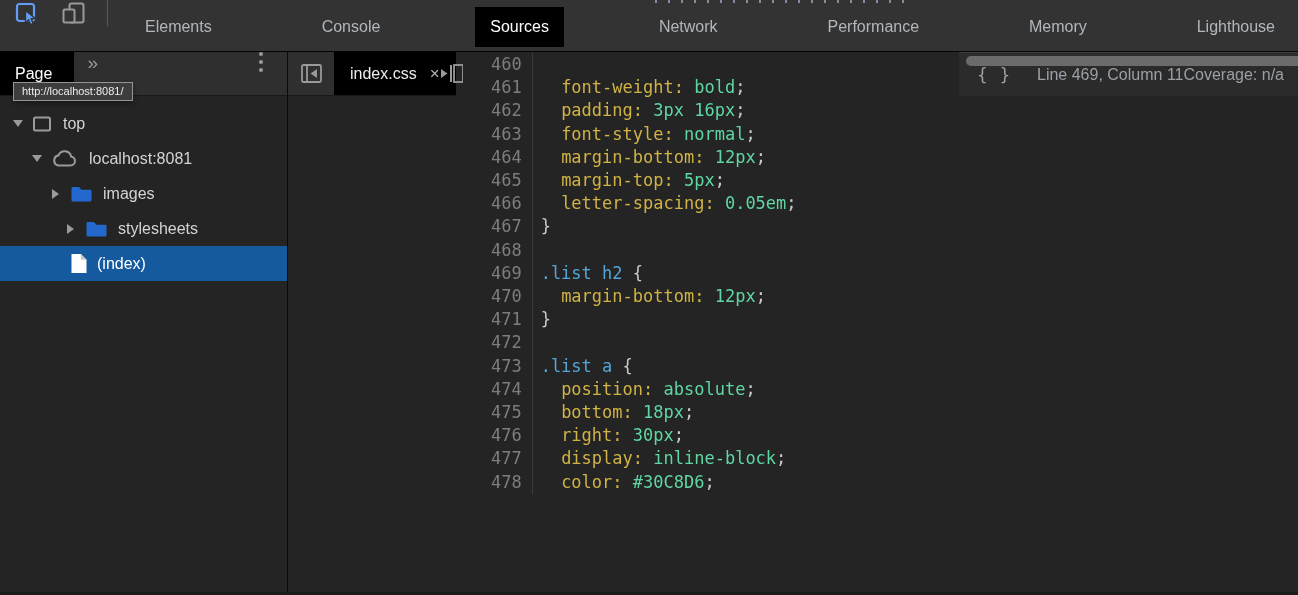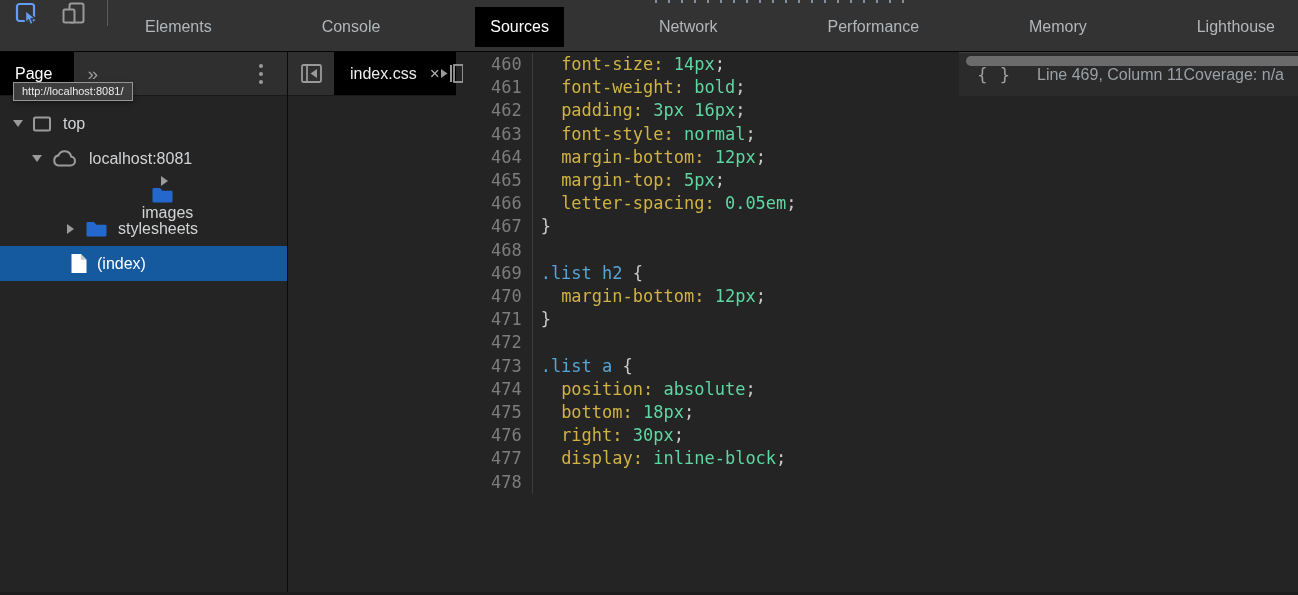--- a/index.html
+++ b/index.html
@@ -21,21 +21,21 @@
     color:#b2b7bb;font-size:16px;white-space:nowrap;}
   .main-tab.active{background:#000;color:#fff;}
 
   
   .dt-body{display:flex;height:543px;}
 
   
   .sidebar{width:288px;box-sizing:border-box;border-right:1px solid #0a0a0a;background:#242424;
     position:relative;flex-shrink:0;}
   .sidebar-header{height:43px;background:#2f2f2f;border-bottom:1px solid #191919;
-    display:flex;align-items:center;}
+    display:flex;}
   .page-tab{height:100%;display:flex;align-items:center;background:#000;color:#fff;
     padding:0 22px 0 15px;font-size:16px;}
   .more-tabs{color:#9a9a9a;font-size:19px;margin-left:13px;letter-spacing:-2px;}
   .kebab{margin-left:auto;margin-right:24px;display:flex;flex-direction:column;gap:4px;}
   .kebab i{width:4px;height:4px;border-radius:50%;background:#9a9a9a;}
   .tooltip{position:absolute;left:13px;top:30px;z-index:6;background:#3d3d3d;border:1px solid #969696;
     color:#ececec;font-size:11px;padding:2px 8px 3px;white-space:nowrap;box-shadow:0 2px 5px rgba(0,0,0,.4);}
 
   .tree{padding-top:10px;}
   .tree-row{height:35px;display:flex;align-items:center;font-size:16px;color:#d2d4d6;box-sizing:border-box;}
@@ -145,21 +145,21 @@
             <span class="disc">
               <i class="expanded"></i>
             </span>
             <span class="node-icon">
               <svg width="28" height="19" viewBox="0 0 26 17">
                 <path d="M6.8 15 h11.2 a4.2 4.2 0 0 0 .7-8.35 A6.2 6.2 0 0 0 6.9 5.6 A4.8 4.8 0 0 0 6.8 15 z" fill="none" stroke="#9a9a9a" stroke-width="1.9"></path>
               </svg>
             </span>
             <span class="node-label">localhost:8081</span>
           </div>
-          <div class="tree-row" style="padding-left: 48px; flex-direction: column;">
+          <div class="tree-row" style="padding-left: 48px;">
             <span class="disc">
               <i class="collapsed"></i>
             </span>
             <span class="node-icon">
               <svg width="23" height="18" viewBox="0 0 23 18">
                 <path d="M1.5 3.2 q0-1.2 1.2-1.2 h6.3 l2.4 2.8 h9 q1.1 0 1.1 1.1 v9.4 q0 1.1-1.1 1.1 h-17.7 q-1.2 0-1.2-1.2 z" fill="#2468cd"></path>
               </svg>
             </span>
             <span class="node-label">images</span>
           </div>
@@ -203,39 +203,39 @@
         <span class="right-toggle">
           <svg width="30" height="27" viewBox="0 0 30 27">
             <path d="M8 9 l6.5 4.5 -6.5 4.5 z" fill="#9a9a9a"></path>
             <line x1="18" y1="5" x2="18" y2="22" stroke="#9a9a9a" stroke-width="2"></line>
             <rect x="21" y="5" width="9" height="17" fill="none" stroke="#9a9a9a" stroke-width="1.8"></rect>
           </svg>
         </span>
       </div>
 
       <div class="code" id="code">
-          <div class="code-line"><span class="ln">460</span><span class="lc"><span class="tok-u">  </span><span class="tok-p">font-size:</span><span class="tok-u"> </span><span class="tok-v">14px</span><span class="tok-u">;</span></span></div>
+          <div class="code-line"><span class="ln">460</span></div>
           <div class="code-line"><span class="ln">461</span><span class="lc"><span class="tok-u">  </span><span class="tok-p">font-weight:</span><span class="tok-u"> </span><span class="tok-v">bold</span><span class="tok-u">;</span></span></div>
           <div class="code-line"><span class="ln">462</span><span class="lc"><span class="tok-u">  </span><span class="tok-p">padding:</span><span class="tok-u"> </span><span class="tok-v">3px 16px</span><span class="tok-u">;</span></span></div>
           <div class="code-line"><span class="ln">463</span><span class="lc"><span class="tok-u">  </span><span class="tok-p">font-style:</span><span class="tok-u"> </span><span class="tok-v">normal</span><span class="tok-u">;</span></span></div>
           <div class="code-line"><span class="ln">464</span><span class="lc"><span class="tok-u">  </span><span class="tok-p">margin-bottom:</span><span class="tok-u"> </span><span class="tok-v">12px</span><span class="tok-u">;</span></span></div>
           <div class="code-line"><span class="ln">465</span><span class="lc"><span class="tok-u">  </span><span class="tok-p">margin-top:</span><span class="tok-u"> </span><span class="tok-v">5px</span><span class="tok-u">;</span></span></div>
           <div class="code-line"><span class="ln">466</span><span class="lc"><span class="tok-u">  </span><span class="tok-p">letter-spacing:</span><span class="tok-u"> </span><span class="tok-v">0.05em</span><span class="tok-u">;</span></span></div>
           <div class="code-line"><span class="ln">467</span><span class="lc"><span class="tok-u">}</span></span></div>
           <div class="code-line"><span class="ln">468</span><span class="lc"></span></div>
           <div class="code-line"><span class="ln">469</span><span class="lc"><span class="tok-s">.list h2 </span><span class="tok-u">{</span></span></div>
           <div class="code-line"><span class="ln">470</span><span class="lc"><span class="tok-u">  </span><span class="tok-p">margin-bottom:</span><span class="tok-u"> </span><span class="tok-v">12px</span><span class="tok-u">;</span></span></div>
           <div class="code-line"><span class="ln">471</span><span class="lc"><span class="tok-u">}</span></span></div>
           <div class="code-line"><span class="ln">472</span><span class="lc"></span></div>
           <div class="code-line"><span class="ln">473</span><span class="lc"><span class="tok-s">.list a </span><span class="tok-u">{</span></span></div>
           <div class="code-line"><span class="ln">474</span><span class="lc"><span class="tok-u">  </span><span class="tok-p">position:</span><span class="tok-u"> </span><span class="tok-v">absolute</span><span class="tok-u">;</span></span></div>
           <div class="code-line"><span class="ln">475</span><span class="lc"><span class="tok-u">  </span><span class="tok-p">bottom:</span><span class="tok-u"> </span><span class="tok-v">18px</span><span class="tok-u">;</span></span></div>
           <div class="code-line"><span class="ln">476</span><span class="lc"><span class="tok-u">  </span><span class="tok-p">right:</span><span class="tok-u"> </span><span class="tok-v">30px</span><span class="tok-u">;</span></span></div>
           <div class="code-line"><span class="ln">477</span><span class="lc"><span class="tok-u">  </span><span class="tok-p">display:</span><span class="tok-u"> </span><span class="tok-v">inline-block</span><span class="tok-u">;</span></span></div>
-          <div class="code-line"><span class="ln">478</span></div>
+          <div class="code-line"><span class="ln">478</span><span class="lc"><span class="tok-u">  </span><span class="tok-p">color:</span><span class="tok-u"> </span><span class="tok-v">#30C8D6</span><span class="tok-u">;</span></span></div>
         </div>
 
       <div class="hscroll">
         <div class="hthumb"></div>
       </div>
 
       <div class="status">
         <span class="pp">{ }</span>
         <span class="pos">Line 469, Column 11</span>
         <span class="coverage">Coverage: n/a</span>

